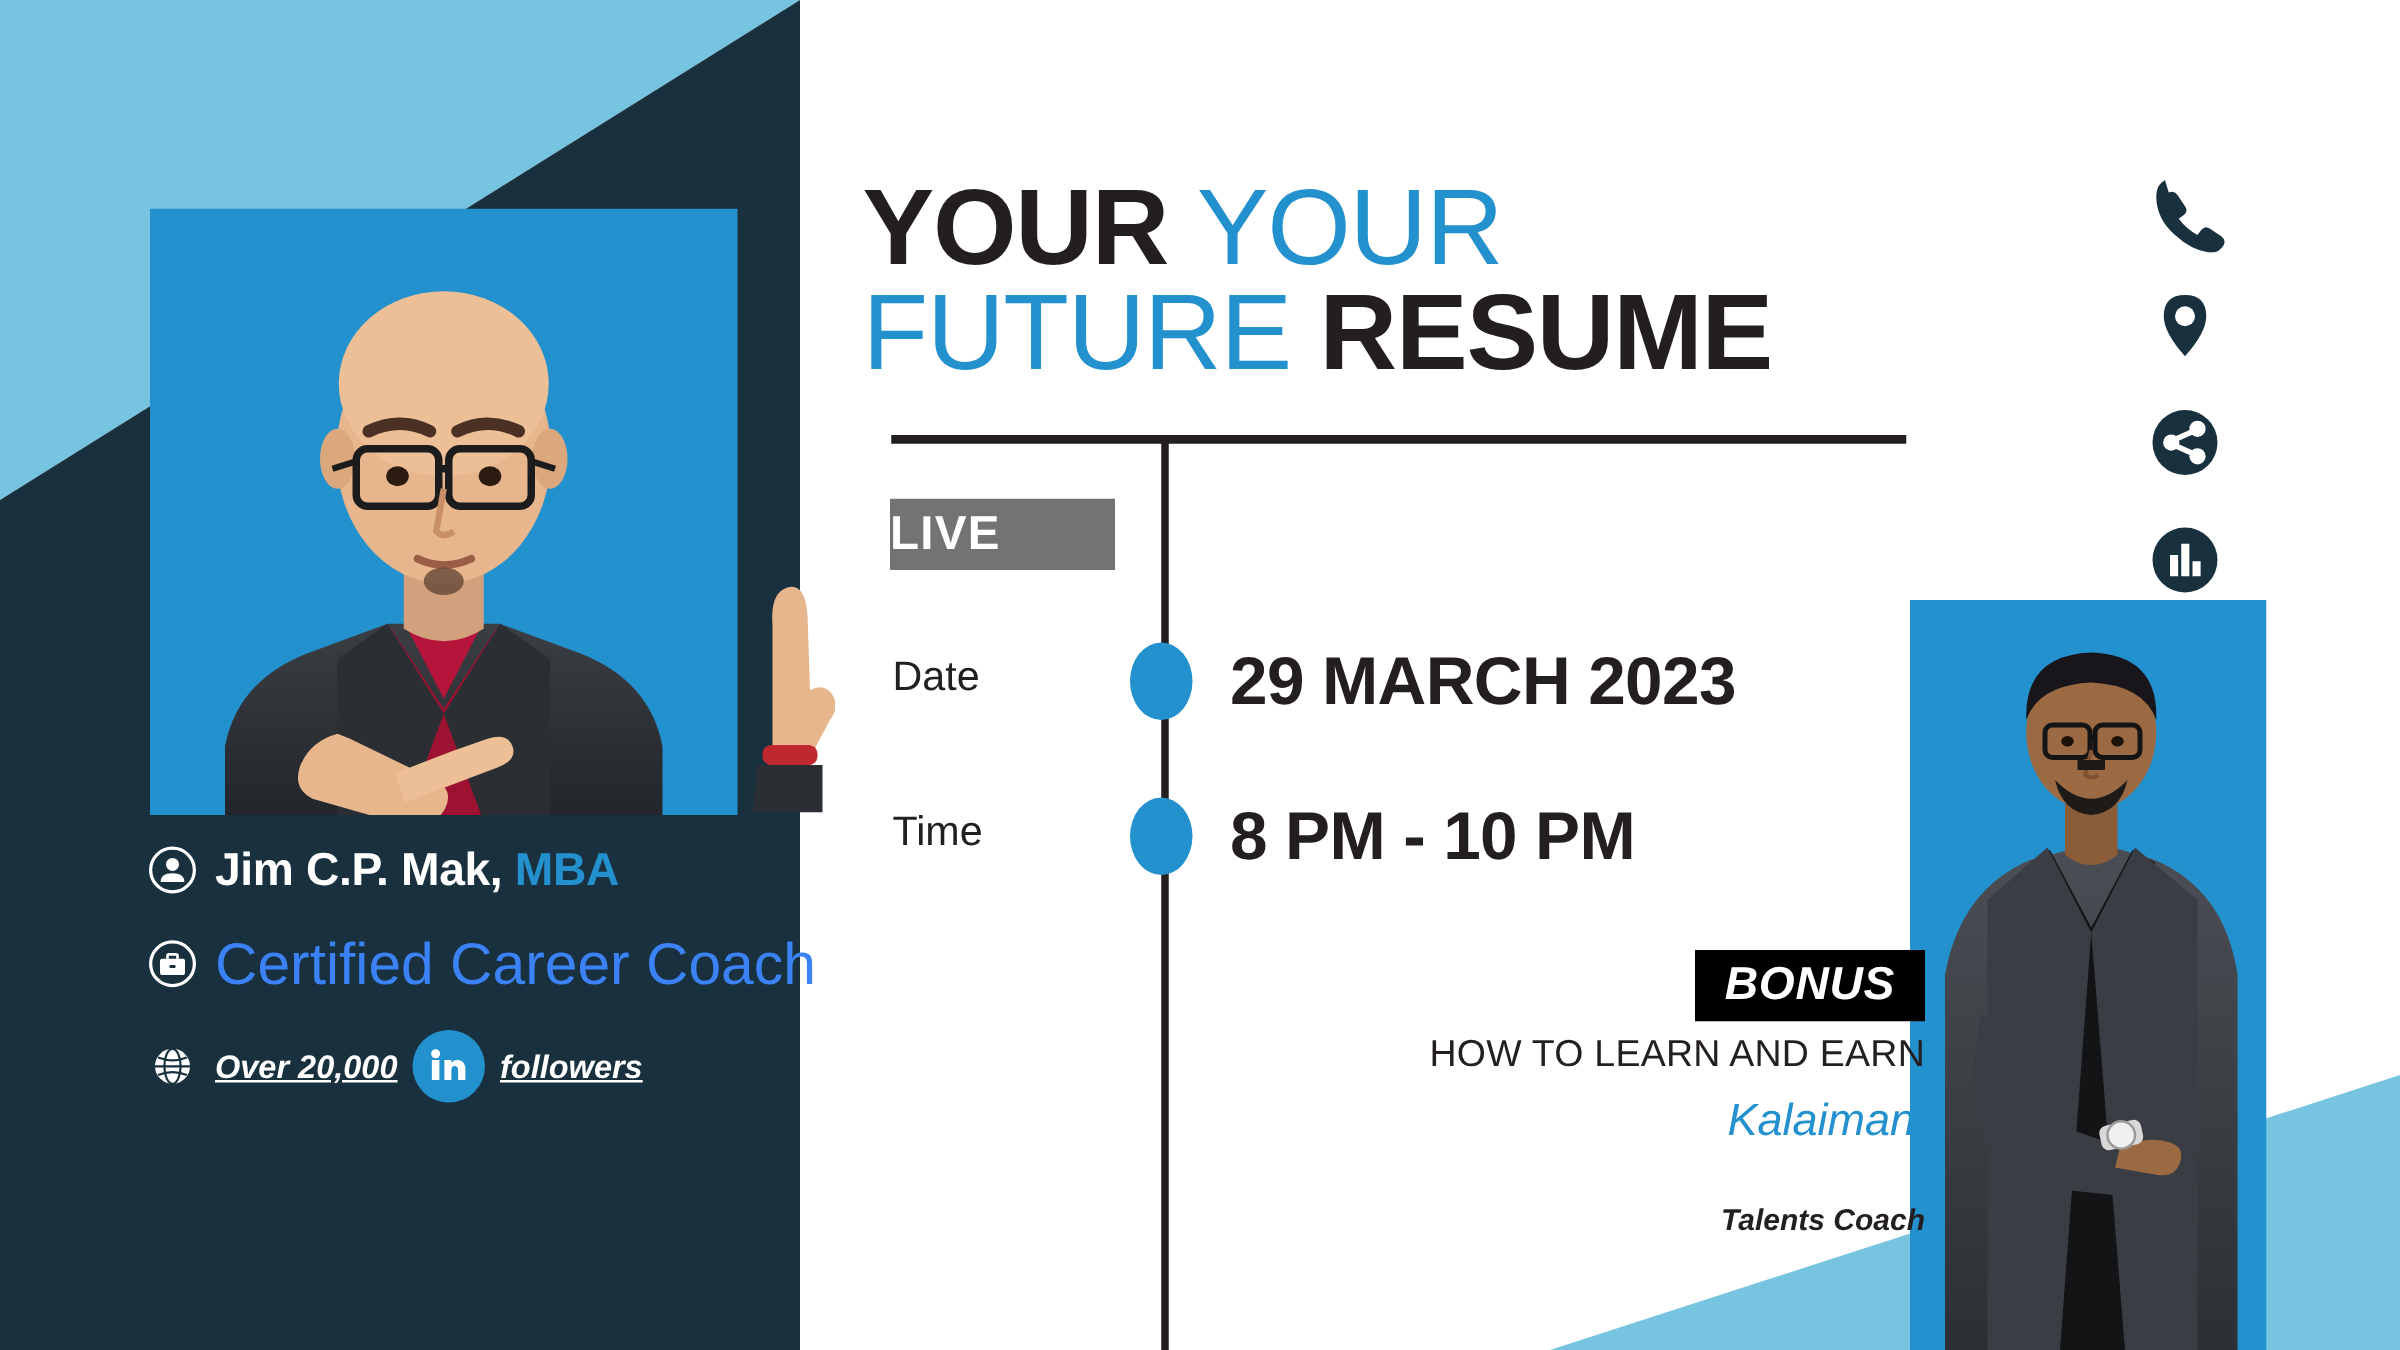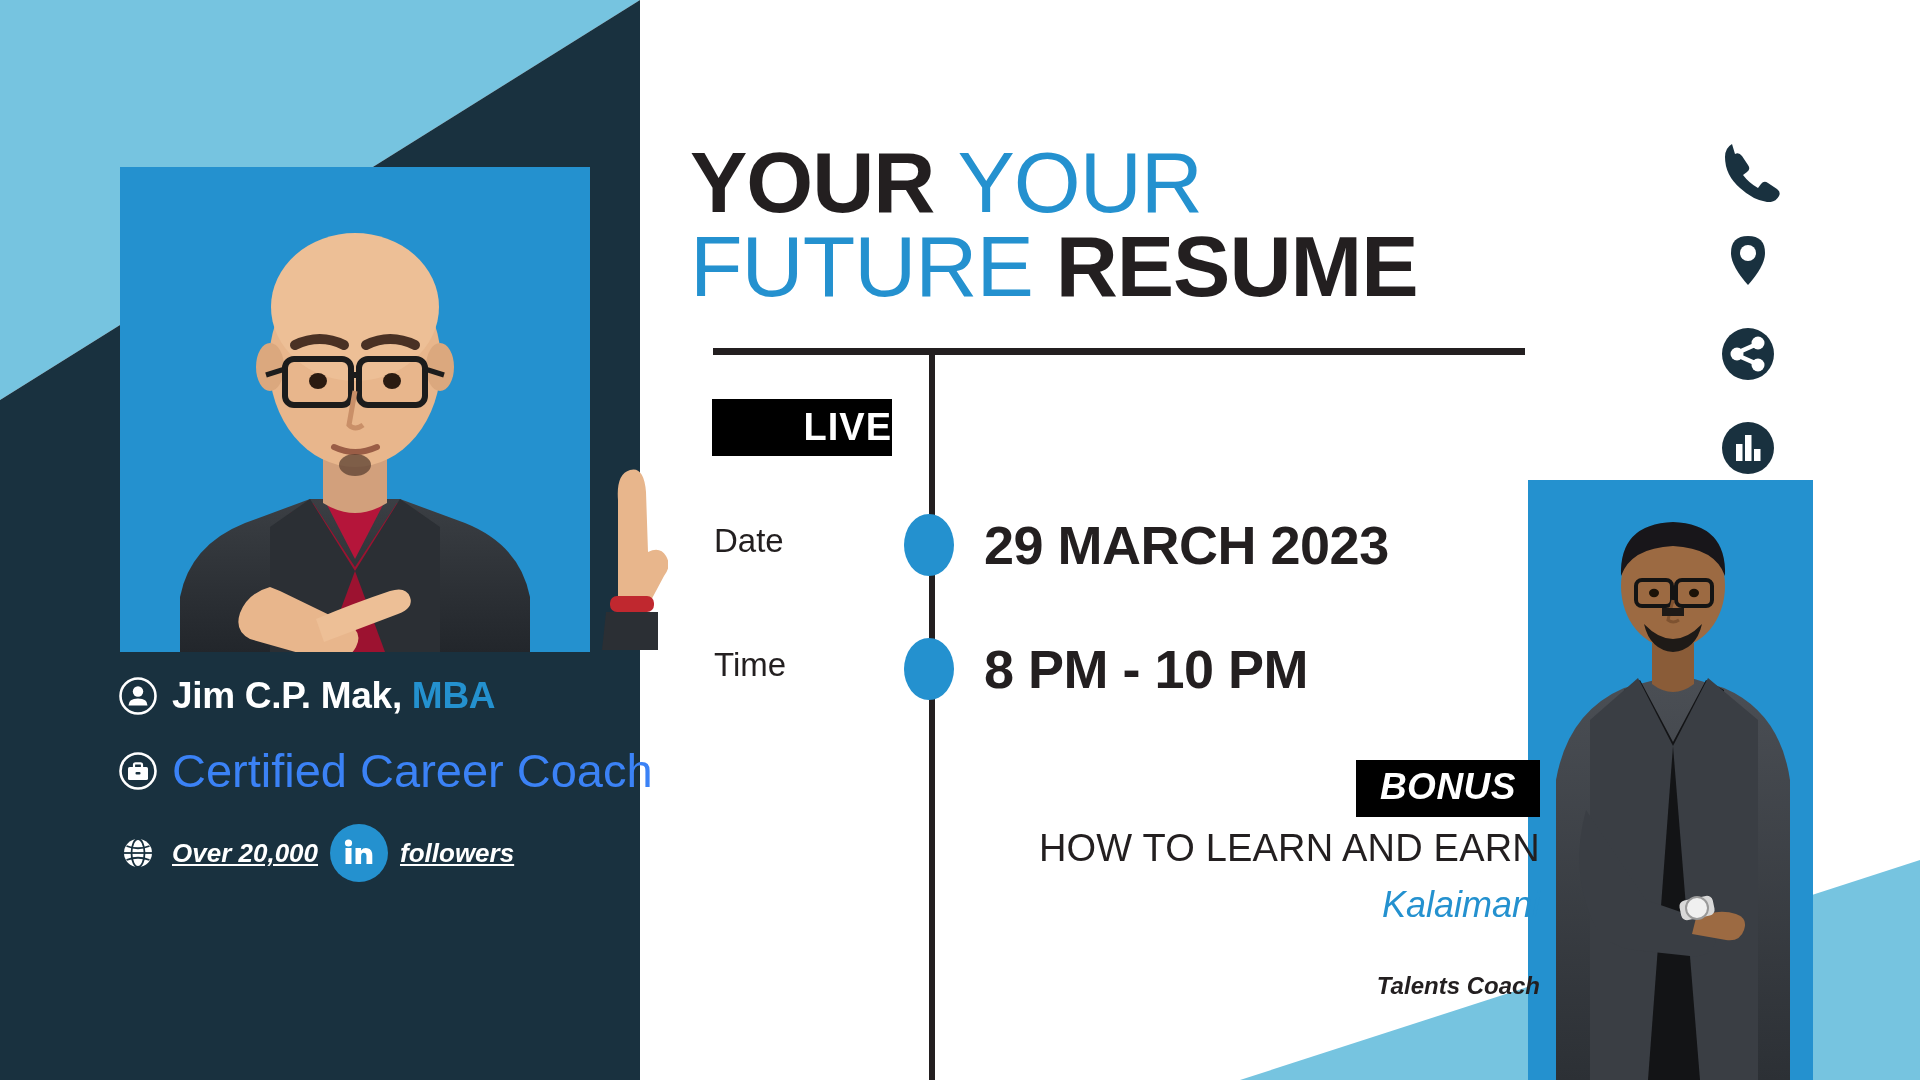--- a/index.html
+++ b/index.html
@@ -36,22 +36,22 @@
 
   
   .headline{position:absolute;left:690px;top:140px;width:860px;z-index:5;}
   .hl-line{font-size:86px;font-weight:bold;line-height:.98;letter-spacing:-1px;white-space:nowrap;}
   .hl-line .dark{color:#231f20;}
   .hl-line .blue{color:#2491cf;font-weight:400;}
   .hl-line .blue-b{color:#2491cf;font-weight:400;}
   .rule{position:absolute;left:713px;top:348px;width:812px;height:7px;background:#231f20;z-index:5;}
 
   
-  .live-badge{position:absolute;left:712px;top:399px;width:180px;height:57px;background:#000000;
-     display:flex;align-items:center;justify-content:flex-end;z-index:5;}
+  .live-badge{position:absolute;left:712px;top:399px;width:180px;height:57px;background:#737373;
+     display:flex;align-items:center;justify-content:flex-start;z-index:5;}
   .live-badge span{color:#fff;font-size:38px;font-weight:bold;letter-spacing:1px;}
   .vline{position:absolute;left:929px;top:352px;width:6px;height:730px;background:#231f20;z-index:4;}
 
   .dt-rows{position:absolute;left:690px;top:500px;width:880px;z-index:5;}
   .dt-row{position:relative;height:124px;}
   .dt-label{position:absolute;left:24px;top:22px;font-size:33px;color:#231f20;}
   .dt-dot{position:absolute;left:214px;top:14px;width:50px;height:62px;border-radius:50%;background:#2491cf;z-index:6;}
   .dt-value{position:absolute;left:294px;top:14px;font-size:54px;font-weight:bold;color:#231f20;
      letter-spacing:-.5px;white-space:nowrap;}
 
@@ -61,21 +61,21 @@
   .side-icons .si svg{display:block;width:72px;height:72px;}
 
   
   .portrait-right{position:absolute;left:1528px;top:480px;width:285px;height:600px;background:#2491cf;overflow:hidden;z-index:3;}
   .pr-person{position:absolute;left:0;top:0;width:100%;height:100%;}
 
   
   .bonus{position:absolute;left:1020px;top:760px;width:520px;text-align:right;z-index:7;}
   .bonus-badge{display:inline-block;background:#000000;padding:6px 24px 9px 24px;}
   .bonus-badge span{color:#fff;font-size:37px;font-weight:bold;font-style:italic;letter-spacing:.5px;}
-  .bonus-l1{font-size:38px;color:#231f20;font-weight:400;margin-top:10px;letter-spacing:.2px;white-space:nowrap;}
+  .bonus-l1{font-size:30px;color:#231f20;font-weight:400;margin-top:10px;letter-spacing:.2px;white-space:nowrap;}
   .bonus-l2{font-size:31px;color:#231f20;font-weight:bold;font-style:italic;letter-spacing:.2px;white-space:nowrap;}
   .bonus-name{font-size:36px;color:#2491cf;font-style:italic;margin-top:14px;white-space:nowrap;}
   .bonus-role{font-size:24px;color:#231f20;font-style:italic;font-weight:bold;white-space:nowrap;margin-top:46px;}
 </style>
 </head>
 <body>
 
 <div id="banner">
 
   <div class="bg-light-blue-tl"></div>

